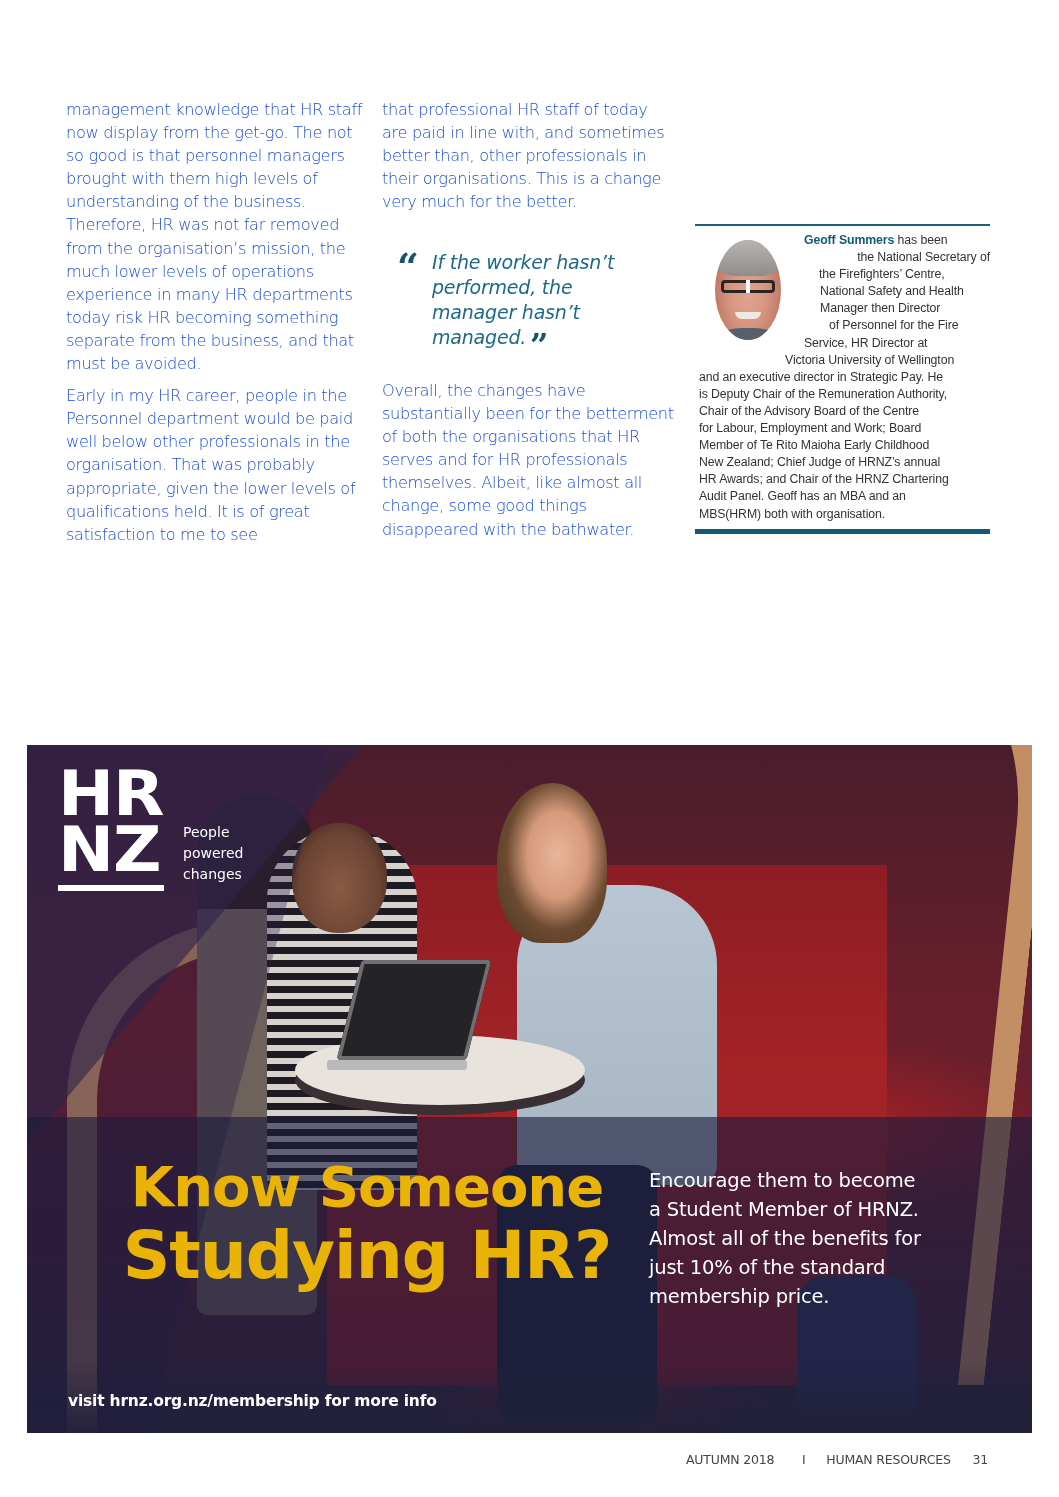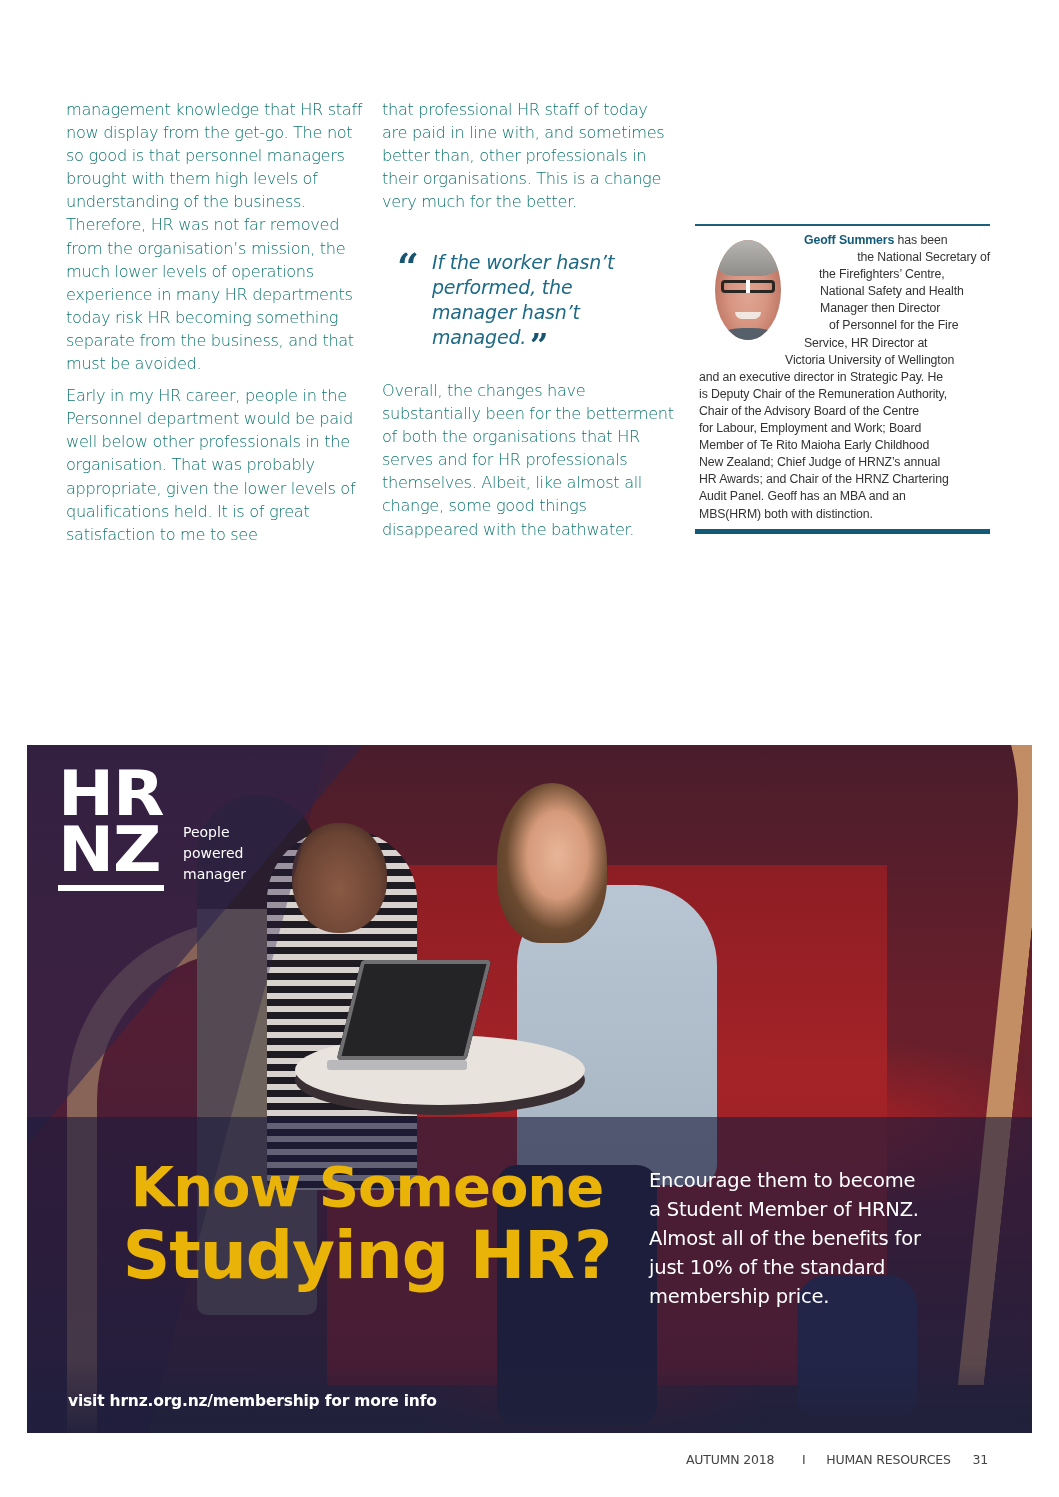--- a/index.html
+++ b/index.html
@@ -1,19 +1,19 @@
 <!DOCTYPE html>
 <html><head>
   <meta charset="utf-8">
   <style>
     * { box-sizing: border-box; margin: 0; padding: 0; }
     html, body { width: 1059px; height: 1497px; background: #ffffff; overflow: hidden; }
     body { position: relative; font-family: "Liberation Sans", sans-serif; color: #2a2a2a; }
 
-    .col { position: absolute; font-family: "DejaVu Sans", sans-serif; font-size: 16.2px; line-height: 23.1px; color: #0f766e; letter-spacing: -0.35px; font-weight: 300; }
+    .col { position: absolute; font-family: "DejaVu Sans", sans-serif; font-size: 16.2px; line-height: 23.1px; color: #1d4ed8; letter-spacing: -0.35px; font-weight: 300; }
     .col p { margin-bottom: 9px; }
     .col-1 { left: 66px; top: 98px; width: 300px; }
     .col-2 { left: 382px; top: 98px; width: 292px; }
     .col-2 .p-after { position: absolute; top: 281px; left: 0; width: 292px; }
 
     .pullquote { position: absolute; left: 397px; top: 250px; width: 260px; font-family: "DejaVu Sans", sans-serif; font-style: italic; font-weight: 300; font-size: 19px; line-height: 25px; color: #1d6a86; letter-spacing: -0.2px; }
     .pullquote .q-open { position: absolute; left: 0; top: -2px; font-family: "DejaVu Serif", serif; font-size: 38px; font-weight: bold; font-style: normal; color: #16546f; line-height: 38px; }
     .pullquote .q-text { display: block; padding-left: 35px; }
     .pullquote .q-close { font-family: "DejaVu Serif", serif; font-size: 32px; font-weight: bold; font-style: normal; color: #16546f; vertical-align: -12px; line-height: 10px; margin-left: 4px; }
 
@@ -109,21 +109,21 @@
     <span class="line" style="padding-left:109px;">Service, HR Director at</span>
     <span class="line" style="padding-left:90px;">Victoria University of Wellington</span>
     <span class="line" style="padding-left:4px;">and an executive director in Strategic Pay.  He</span>
     <span class="line" style="padding-left:4px;">is Deputy Chair of the Remuneration Authority,</span>
     <span class="line" style="padding-left:4px;">Chair of the Advisory Board of the Centre</span>
     <span class="line" style="padding-left:4px;">for Labour, Employment and Work; Board</span>
     <span class="line" style="padding-left:4px;">Member of Te Rito Maioha Early Childhood</span>
     <span class="line" style="padding-left:4px;">New Zealand; Chief Judge of HRNZ’s annual</span>
     <span class="line" style="padding-left:4px;">HR Awards; and Chair of the HRNZ Chartering</span>
     <span class="line" style="padding-left:4px;">Audit Panel. Geoff has an MBA and an</span>
-    <span class="line" style="padding-left:4px;">MBS(HRM) both with distinction.</span>
+    <span class="line" style="padding-left:4px;">MBS(HRM) both with organisation.</span>
   </div>
   <div class="rule-bottom"></div>
 </div>
 
 <div class="ad">
   <div class="bg"></div>
   <div class="booth-wall"></div>
   <div class="booth-arch"></div>
   <div class="booth-left"></div>
   <div class="person1"></div>
@@ -143,21 +143,21 @@
   <div class="overlay-band"></div>
 
   <div class="logo">
     <span class="l1">HR</span>
     <span class="l2">NZ</span>
     <div class="bar"></div>
   </div>
   <div class="tagline">
     <span>People</span>
     <span>powered</span>
-    <span>manager</span>
+    <span>changes</span>
   </div>
 
   <div class="headline">
     <span class="h1">Know Someone</span>
     <span class="h2">Studying HR?</span>
   </div>
 
   <div class="body-copy">
     <span>Encourage them to become</span>
     <span>a Student Member of HRNZ.</span>

